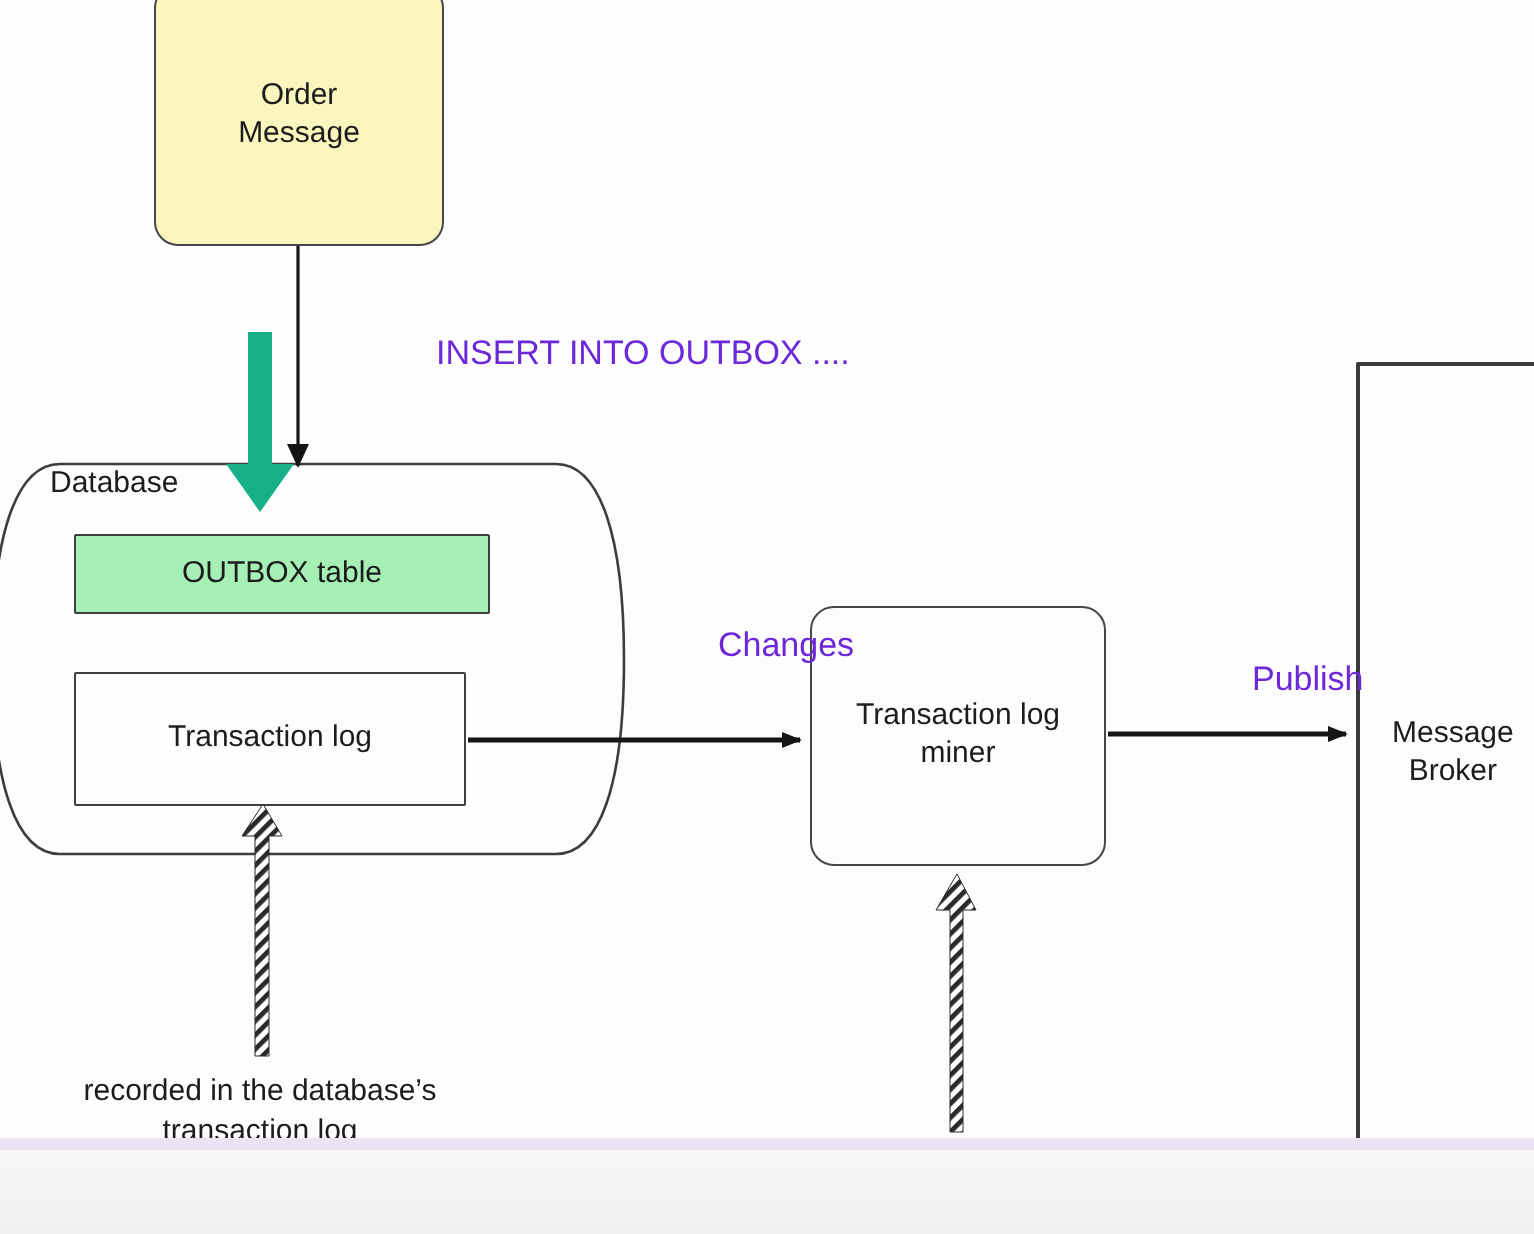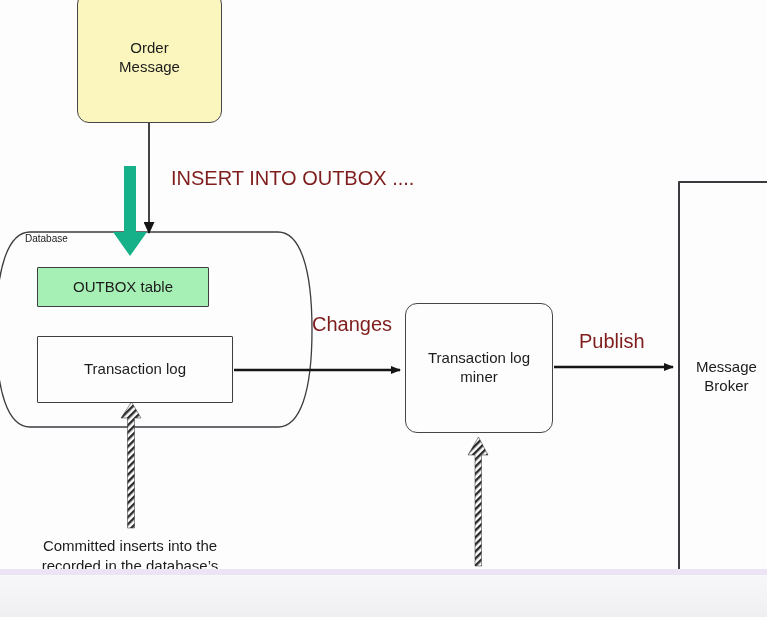--- a/index.html
+++ b/index.html
@@ -60,21 +60,21 @@
     height: 131px;
     background: #faf6bd;
     border: 1px solid #46464a;
     border-radius: 12px;
     font-size: 15px;
   }
 
   .outbox-table {
     left: 37px;
     top: 267px;
-    width: 172px;
+    width: 208px;
     height: 40px;
     background: #a6f0b5;
     border: 1px solid #3d3d42;
     border-radius: 1px;
     font-size: 15px;
   }
 
   .transaction-log {
     left: 37px;
     top: 336px;
@@ -107,30 +107,31 @@
     border-radius: 1px;
     font-size: 15px;
     justify-content: flex-start;
     padding-left: 16px;
   }
 
   .db-label {
     position: absolute;
     left: 25px;
     top: 233px;
-    font-size: 10px;
+    font-size: 15px;
     color: #1c1c1c;
   }
 
   
   .edge-label {
     position: absolute;
-    font-size: 20px;
-    color: #7f1d1d;
+    font-size: 17px;
+    color: #6d28d9;
     white-space: nowrap;
+    margin-left: 47px;
   }
   .lbl-insert { left: 171px; top: 167px; }
   .lbl-changes { left: 312px; top: 313px; }
   .lbl-publish { left: 579px; top: 330px; }
 
   
   .caption {
     position: absolute;
     font-size: 15px;
     color: #1c1c1c;
@@ -218,21 +219,20 @@
       <span>Message</span><br>
       <span>Broker</span>
     </div>
   </div>
 
   <div class="edge-label lbl-insert">INSERT INTO OUTBOX ....</div>
   <div class="edge-label lbl-changes">Changes</div>
   <div class="edge-label lbl-publish">Publish</div>
 
   <div class="caption cap-left">
-    <div>Committed inserts into the</div>
     <div>recorded in the database’s</div>
     <div>transaction log</div>
   </div>
 
   <div class="caption cap-right">
     <div>Reads the transaction log</div>
   </div>
 
   <div class="fold-band"></div>
   <div class="fold-below"></div>

